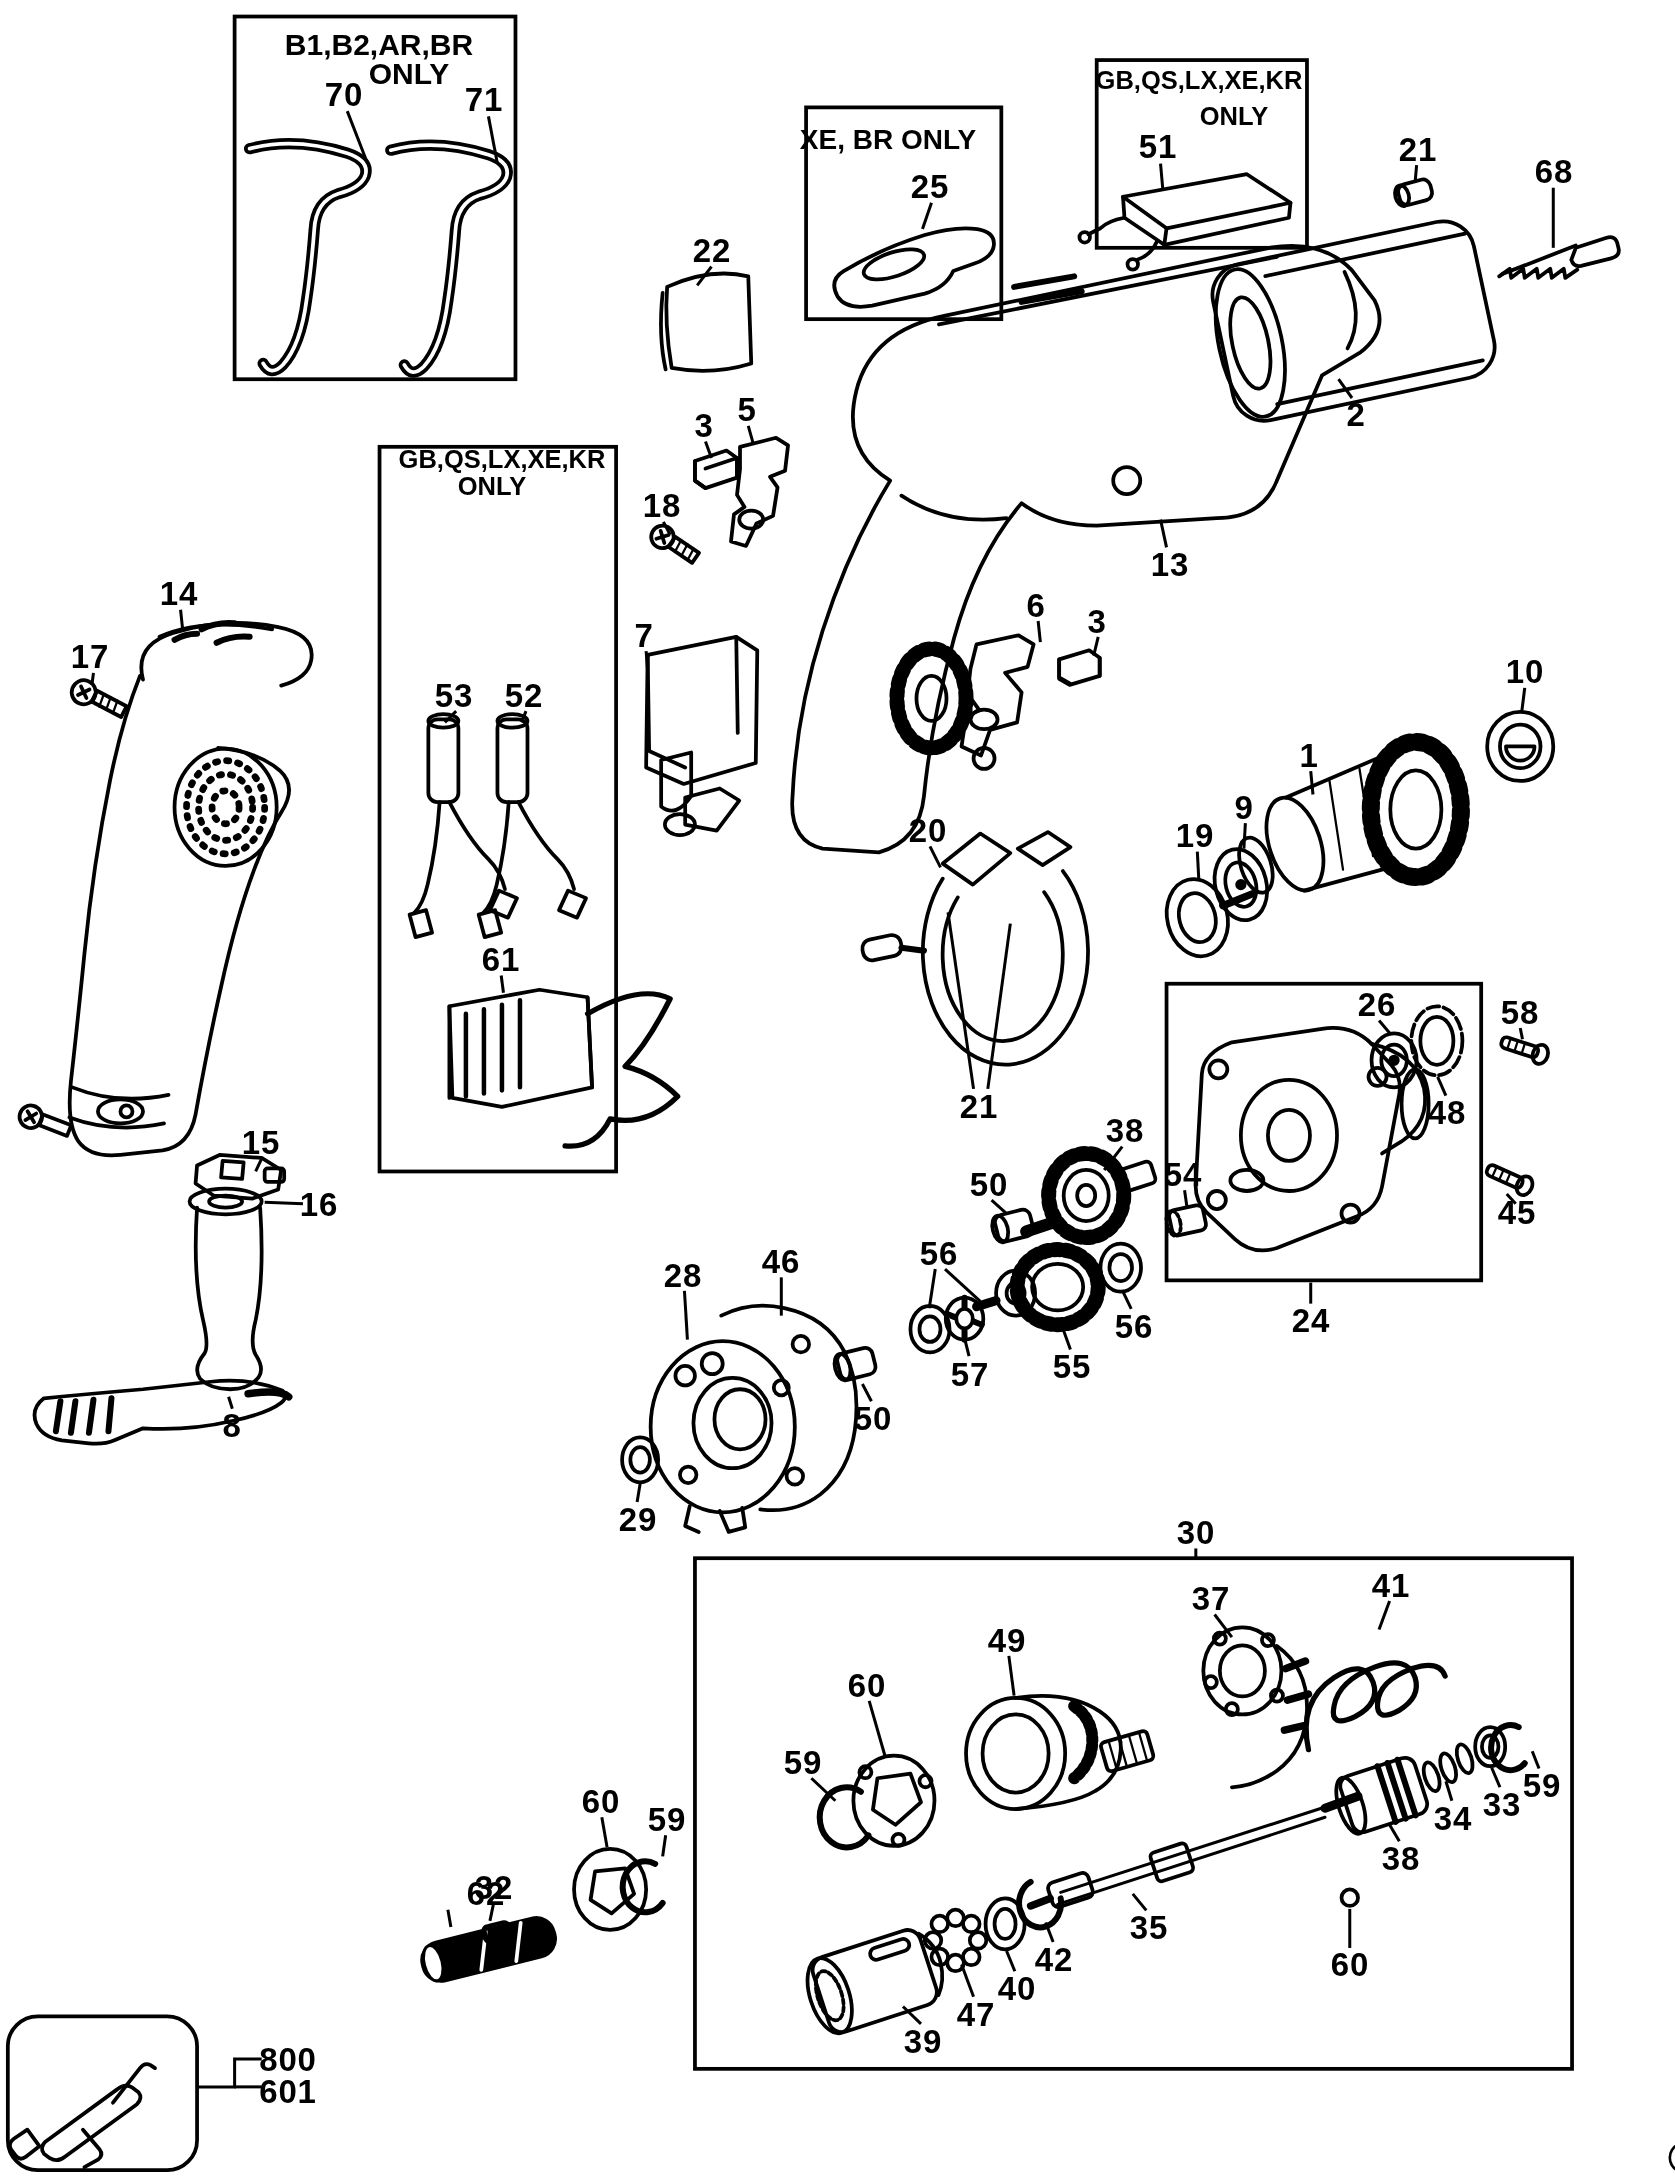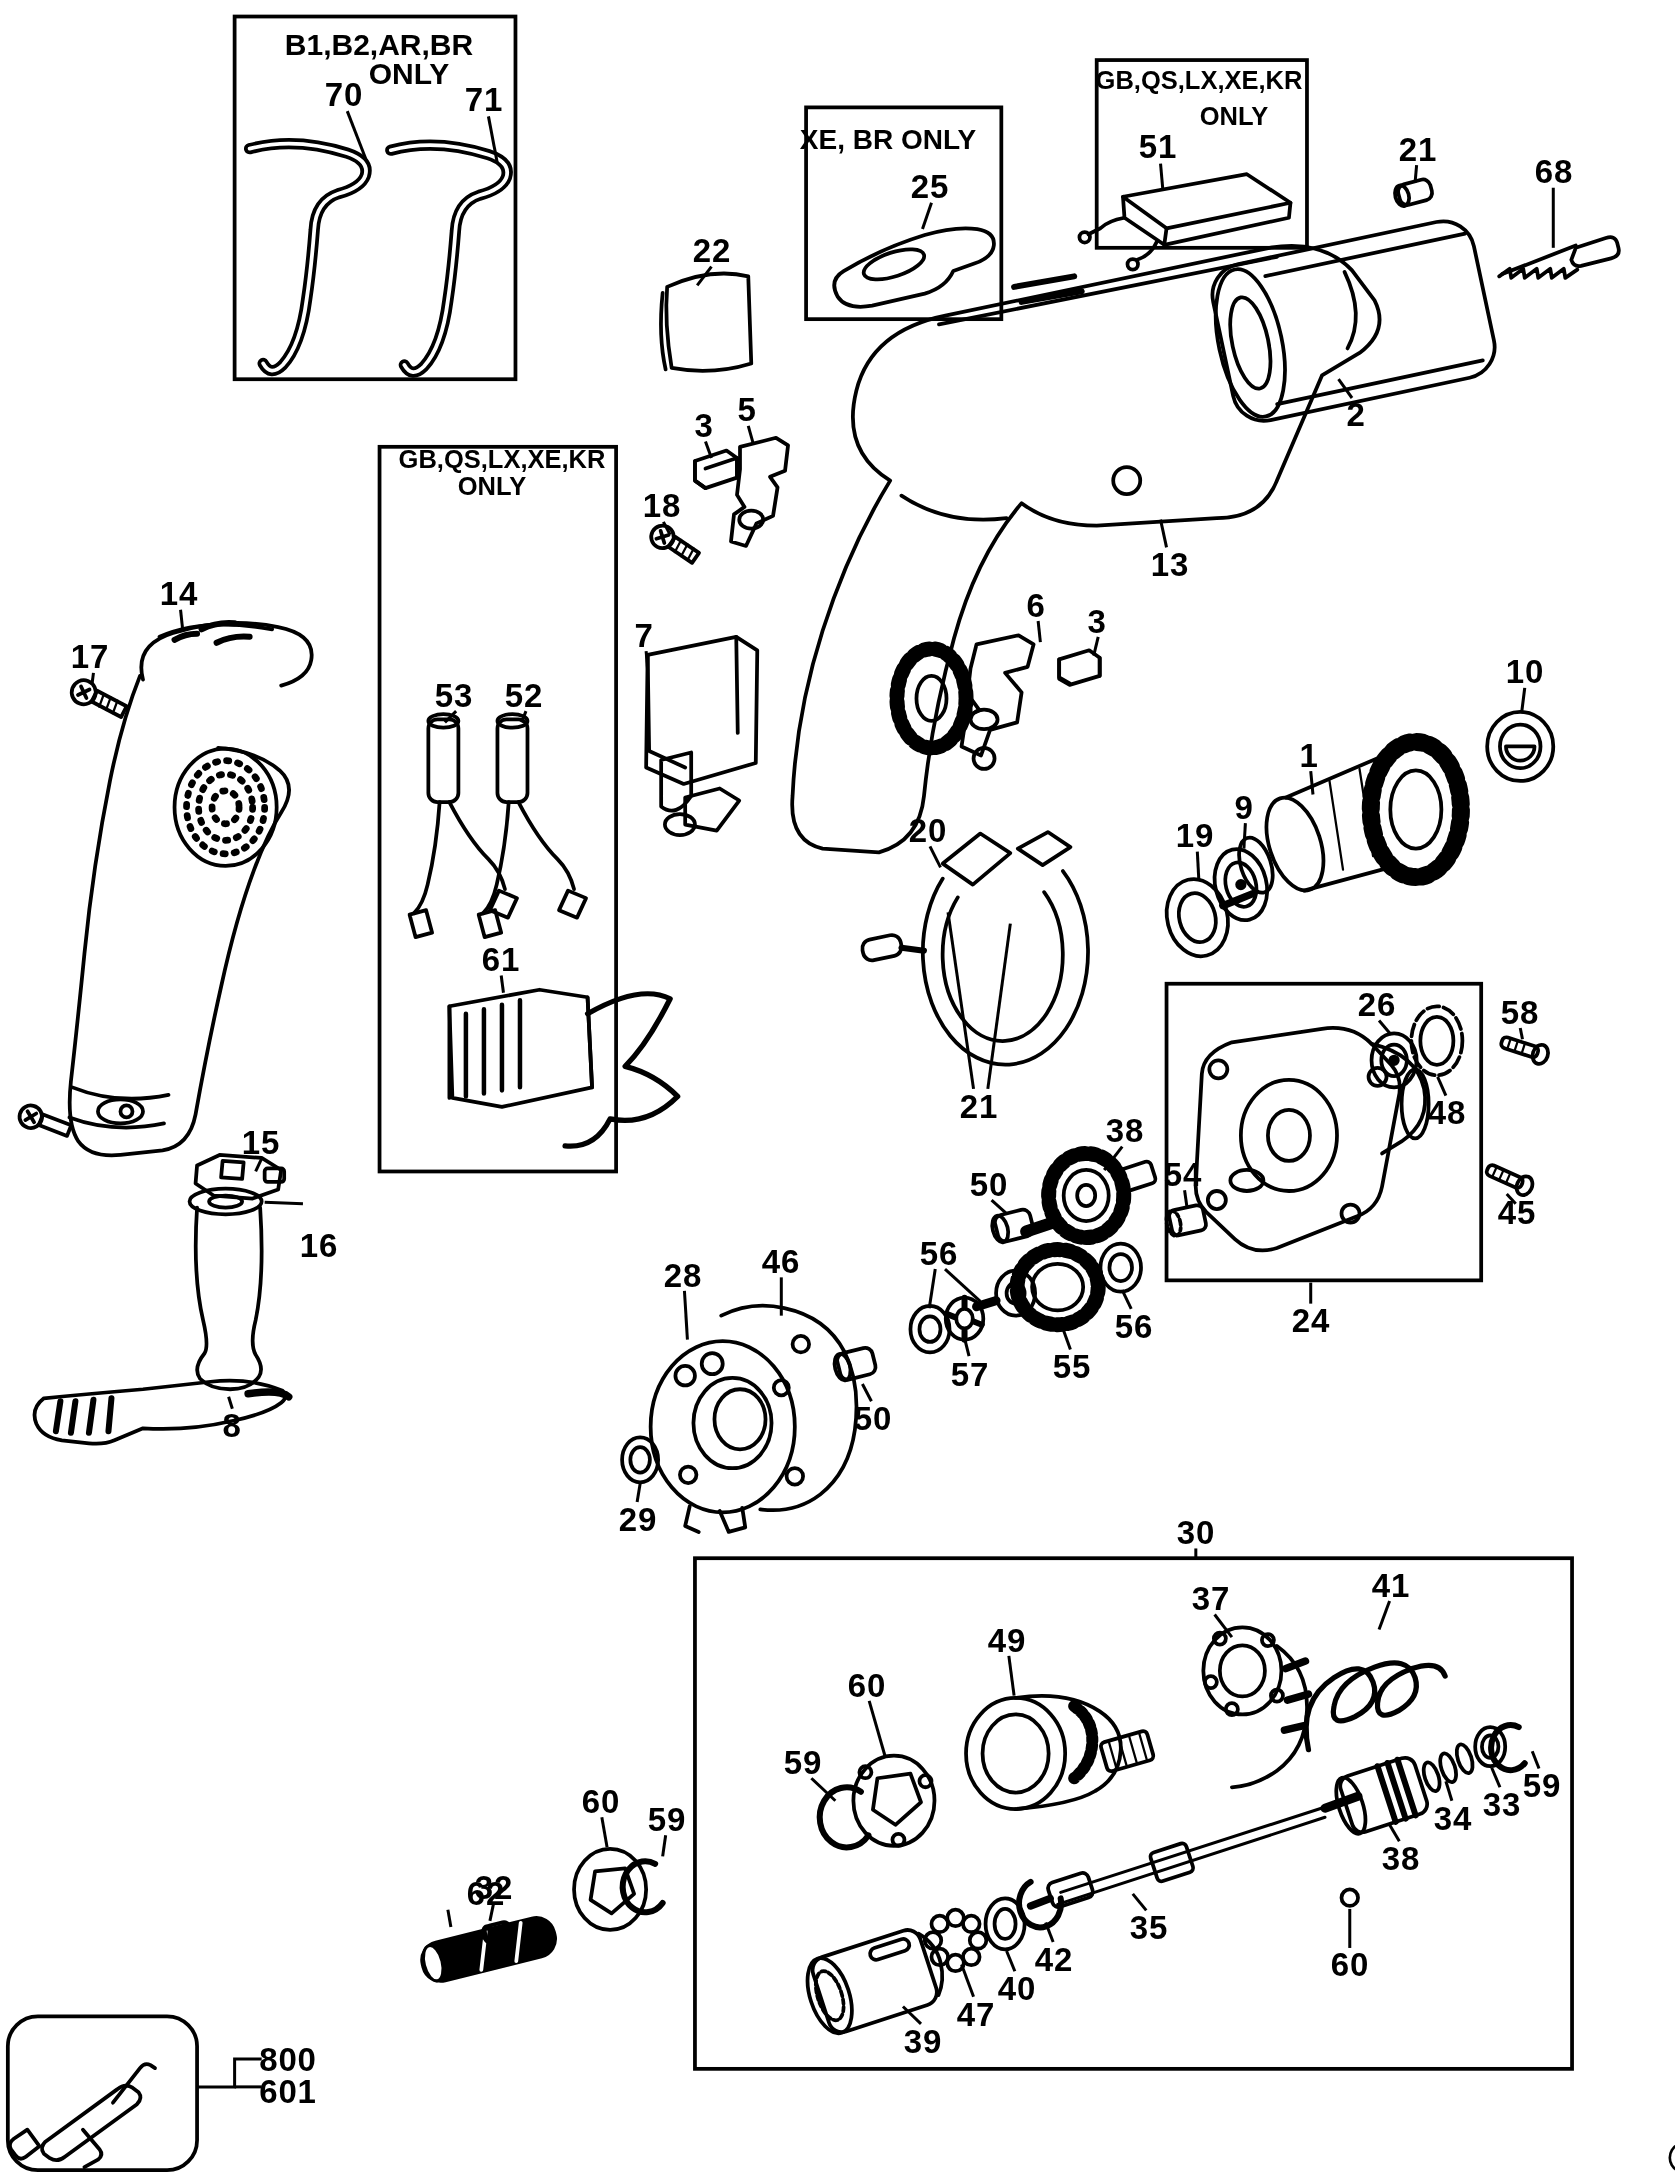--- a/index.html
+++ b/index.html
@@ -547,21 +547,21 @@
       <div class="part-label" style="left: 939px; top: 1253px;">56</div>
       <div class="part-label" style="left: 970px; top: 1374px;">57</div>
       <div class="part-label" style="left: 1072px; top: 1366px;">55</div>
       <div class="part-label" style="left: 1134px; top: 1326px;">56</div>
       <div class="part-label" style="left: 1311px; top: 1320px;">24</div>
       <div class="part-label" style="left: 683px; top: 1275px;">28</div>
       <div class="part-label" style="left: 781px; top: 1261px;">46</div>
       <div class="part-label" style="left: 638px; top: 1519px;">29</div>
       <div class="part-label" style="left: 873px; top: 1418px;">50</div>
       <div class="part-label" style="left: 261px; top: 1142px;">15</div>
-      <div class="part-label" style="left: 319px; top: 1204px; margin-top: 41px;">16</div>
+      <div class="part-label" style="left: 319px; top: 1204px;">16</div>
       <div class="part-label" style="left: 232px; top: 1425px;">8</div>
       <div class="part-label" style="left: 1196px; top: 1532px;">30</div>
       <div class="part-label" style="left: 1007px; top: 1640px;">49</div>
       <div class="part-label" style="left: 1211px; top: 1598px;">37</div>
       <div class="part-label" style="left: 1391px; top: 1585px;">41</div>
       <div class="part-label" style="left: 867px; top: 1685px;">60</div>
       <div class="part-label" style="left: 803px; top: 1762px;">59</div>
       <div class="part-label" style="left: 1453px; top: 1818px;">34</div>
       <div class="part-label" style="left: 1502px; top: 1804px;">33</div>
       <div class="part-label" style="left: 1542px; top: 1785px;">59</div>

